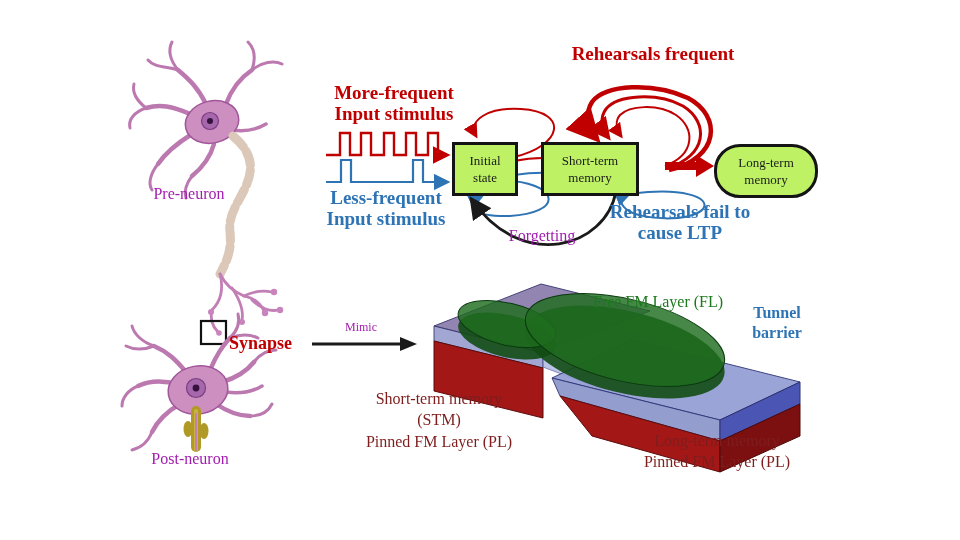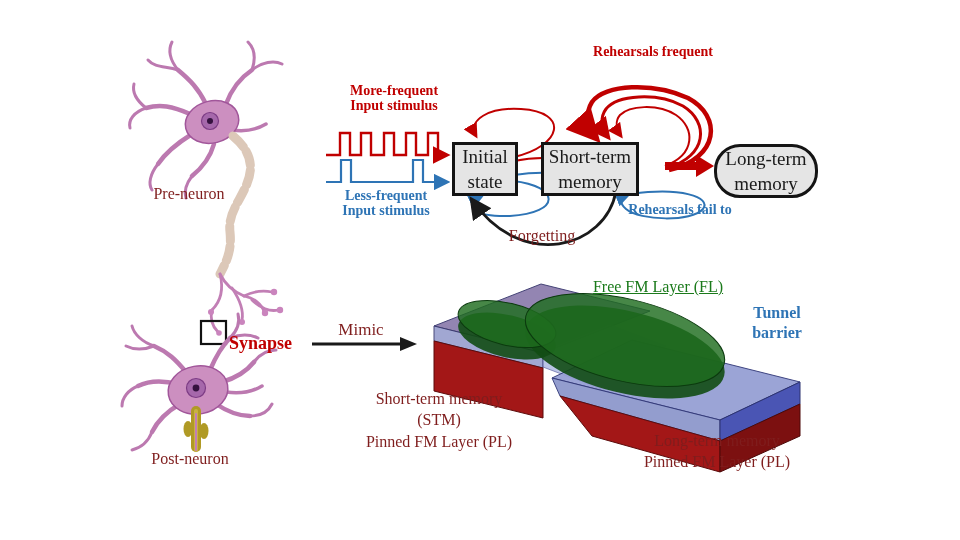--- a/index.html
+++ b/index.html
@@ -7,29 +7,29 @@
     position:relative;width:960px;height:540px;background:#ffffff;overflow:hidden;
     font-family:"Liberation Serif","DejaVu Serif",serif;color:#1a1a1a;
   }
   #art{position:absolute;left:0;top:0;}
   .lbl{position:absolute;text-align:center;line-height:1.1;}
   .lbl div{white-space:nowrap;}
   .red{color:#C00000;font-weight:bold;}
   .blue{color:#2E74B5;font-weight:bold;}
   .green{color:#1B7A1B;font-weight:600;}
   .darkred{color:#7f1d1d;font-weight:normal;}
-  .black{color:#7f1d1d;}
+  .black{color:#a21caf;}
   .statebox{
-    position:absolute;background:#e5e5e5;border:3px solid #141414;
+    position:absolute;background:#bef264;border:3px solid #141414;
     display:flex;flex-direction:column;align-items:center;justify-content:center;
-    font-size:19px;line-height:1.32;text-align:center;z-index:3;
+    font-size:13px;line-height:1.32;text-align:center;z-index:3;
   }
-  .sz15{font-size:14px;}
+  .sz15{font-size:19px;}
   .sz16{font-size:16px;font-weight:normal;}
-  .sz17{font-size:17px;}
+  .sz17{font-size:12px;}
   .sz18{font-size:18px;}
   .lh13{line-height:1.33;}
   .lh12{line-height:1.25;}
 </style>
 </head>
 <body>
 
 <div id="stage">
 
   <svg id="art" width="960" height="540" viewBox="0 0 960 540" xmlns="http://www.w3.org/2000/svg">
@@ -205,24 +205,25 @@
   </div>
   <div class="lbl blue sz15" style="left:326px;top:188px;width:120px;">
     <div>Less-frequent</div>
     <div>Input stimulus</div>
   </div>
   <div class="lbl red sz15" style="left:568px;top:44px;width:170px;">
     <div>Rehearsals frequent</div>
   </div>
   <div class="lbl blue sz15" style="left:605px;top:202px;width:150px;">
     <div>Rehearsals fail to</div>
+    <div>cause LTP</div>
   </div>
   <div class="lbl black sz16" style="left:492px;top:227px;width:100px;">Forgetting</div>
 
-  <div class="lbl green sz16" style="left:563px;top:278px;width:190px;text-decoration:underline;">Free FM Layer (FL)</div>
+  <div class="lbl green sz16" style="left:563px;top:293px;width:190px;">Free FM Layer (FL)</div>
   <div class="lbl blue sz16 lh12" style="left:732px;top:303px;width:90px;font-weight:600;">
     <div>Tunnel</div>
     <div>barrier</div>
   </div>
   <div class="lbl darkred sz16 lh13" style="left:329px;top:388px;width:220px;">
     <div>Short-term memory</div>
     <div>(STM)</div>
     <div>Pinned FM Layer (PL)</div>
   </div>
   <div class="lbl darkred sz16 lh13" style="left:607px;top:430px;width:220px;">

